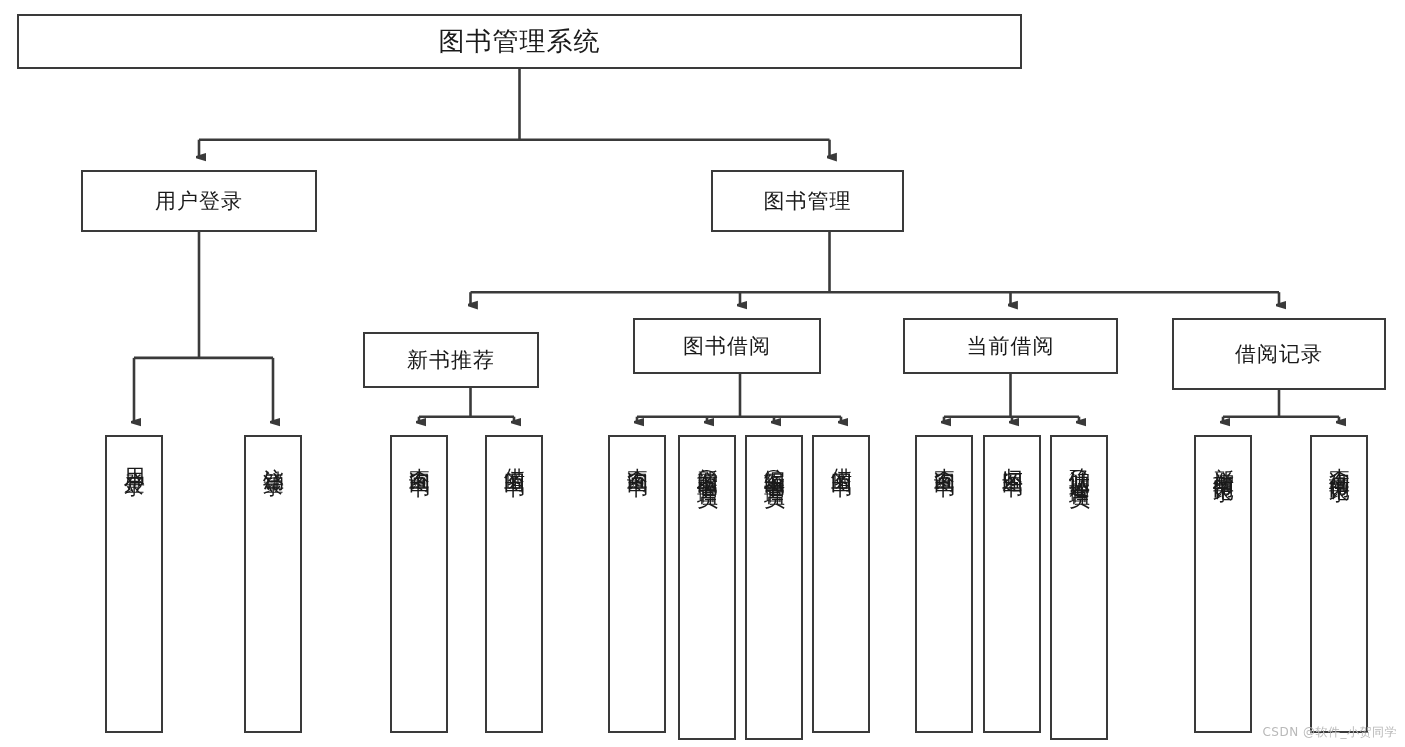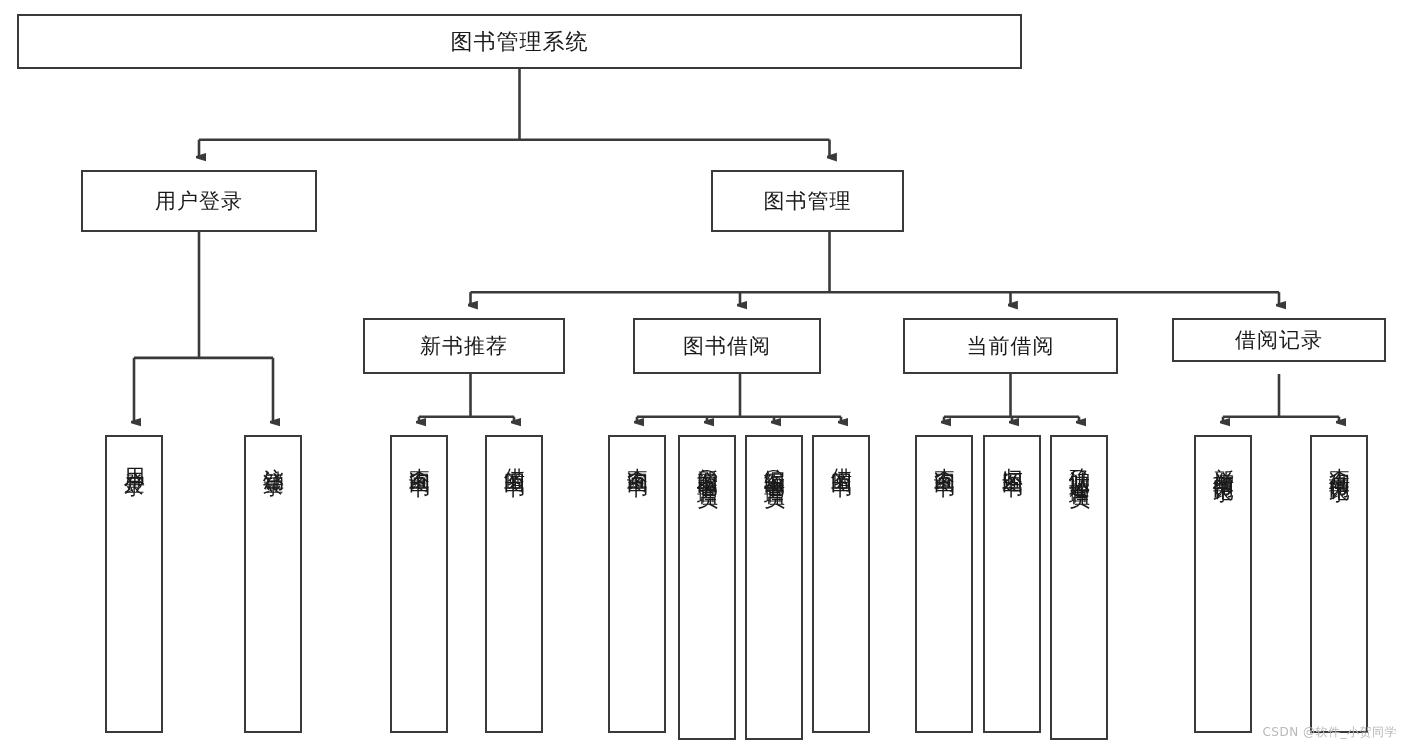--- a/index.html
+++ b/index.html
@@ -47,21 +47,21 @@
     font-size: 21px;
   }
   .node.vert .vlabel {
     writing-mode: vertical-rl;
     text-orientation: upright;
     letter-spacing: 3px;
     line-height: 1;
     white-space: nowrap;
   }
   .node.title {
-    font-size: 22px;
+    font-size: 26px;
     justify-content: center;
   }
   #watermark {
     position: absolute;
     right: 8px;
     bottom: 6px;
     font-size: 12px;
     color: #b9b9b9;
     letter-spacing: 0.5px;
     white-space: nowrap;
@@ -119,30 +119,30 @@
     <span>图书管理系统</span>
   </div>
 
   <div class="node horiz" style="left: 81px; top: 170px; width: 236px; height: 62px;">
     <span>用户登录</span>
   </div>
   <div class="node horiz" style="left: 711px; top: 170px; width: 193px; height: 62px;">
     <span>图书管理</span>
   </div>
 
-  <div class="node horiz" style="left: 363px; top: 318px; width: 202px; height: 56px;">
+  <div class="node horiz" style="left: 363px; top: 332px; width: 176px; height: 56px;">
     <span>新书推荐</span>
   </div>
   <div class="node horiz" style="left: 633px; top: 318px; width: 188px; height: 56px;">
     <span>图书借阅</span>
   </div>
   <div class="node horiz" style="left: 903px; top: 318px; width: 215px; height: 56px;">
     <span>当前借阅</span>
   </div>
-  <div class="node horiz" style="left: 1172px; top: 318px; width: 214px; height: 44px;">
+  <div class="node horiz" style="left: 1172px; top: 318px; width: 214px; height: 72px;">
     <span>借阅记录</span>
   </div>
 
   <div class="node vert" style="left: 105px; top: 435px; width: 58px; height: 298px;">
     <span class="vlabel">用户登录</span>
   </div>
   <div class="node vert" style="left: 244px; top: 435px; width: 58px; height: 298px;">
     <span class="vlabel">注销登录</span>
   </div>
 

